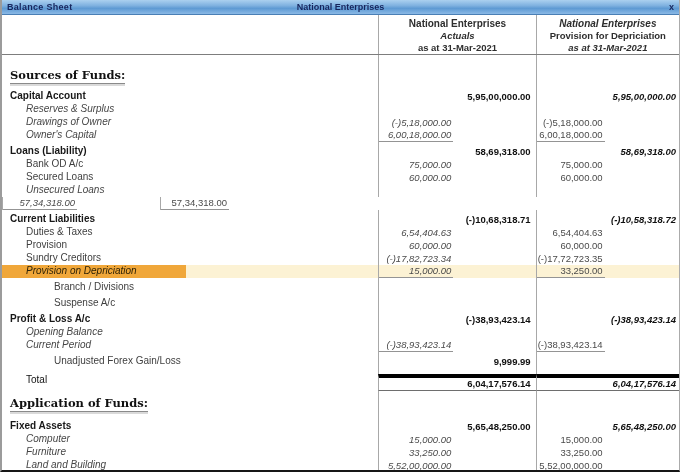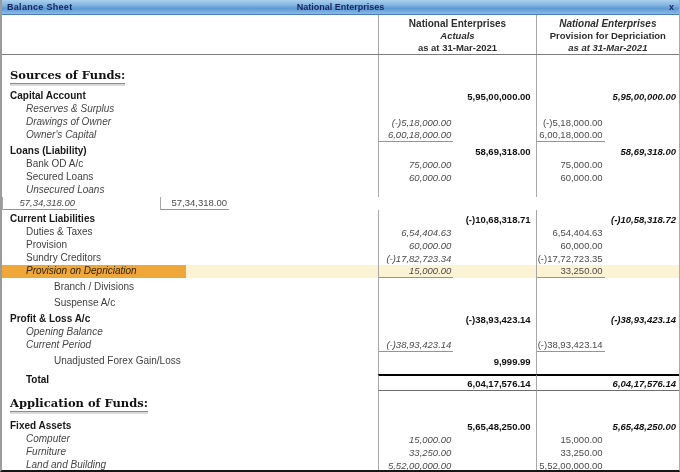--- a/index.html
+++ b/index.html
@@ -47,22 +47,22 @@
   .u{border-bottom:1px solid #949494;}
   .lbl{font-size:10px;line-height:12.5px;white-space:nowrap;}
   .section .lbl{
     font-family:"DejaVu Serif",serif;font-weight:bold;font-size:11.5px;color:#111;
     border-bottom:1px solid #8a8a8a;box-shadow:0 2px 0 rgba(150,150,150,.35);padding-bottom:1px;
   }
   .group .lbl{font-weight:bold;color:#181818;}
   .ledger .lbl{padding-left:16px;color:#3f3f3f;}
   .ledger-italic .lbl{padding-left:16px;font-style:italic;color:#464646;}
   .plain .lbl{color:#3f3f3f;padding-left:44px;}
-  .total .lbl{padding-left:16px;font-weight:bold;color:#111;}
-  .total .c{border-top:2px solid #000000;border-bottom:1px solid #6e6e6e;}
+  .total .lbl{padding-left:16px;font-weight:normal;color:#111;}
+  .total .c{border-top:4px solid #000000;border-bottom:1px solid #6e6e6e;}
   
   .hl{background:#fcf2d4;}
   .hl .cp{background:linear-gradient(90deg,#f0a73a 0,#f0a73a 184px,#fcf2d4 184px);}
   .hl .lbl{color:#2e2307;}
 </style>
 </head>
 <body>
 
 <div class="app">
 

